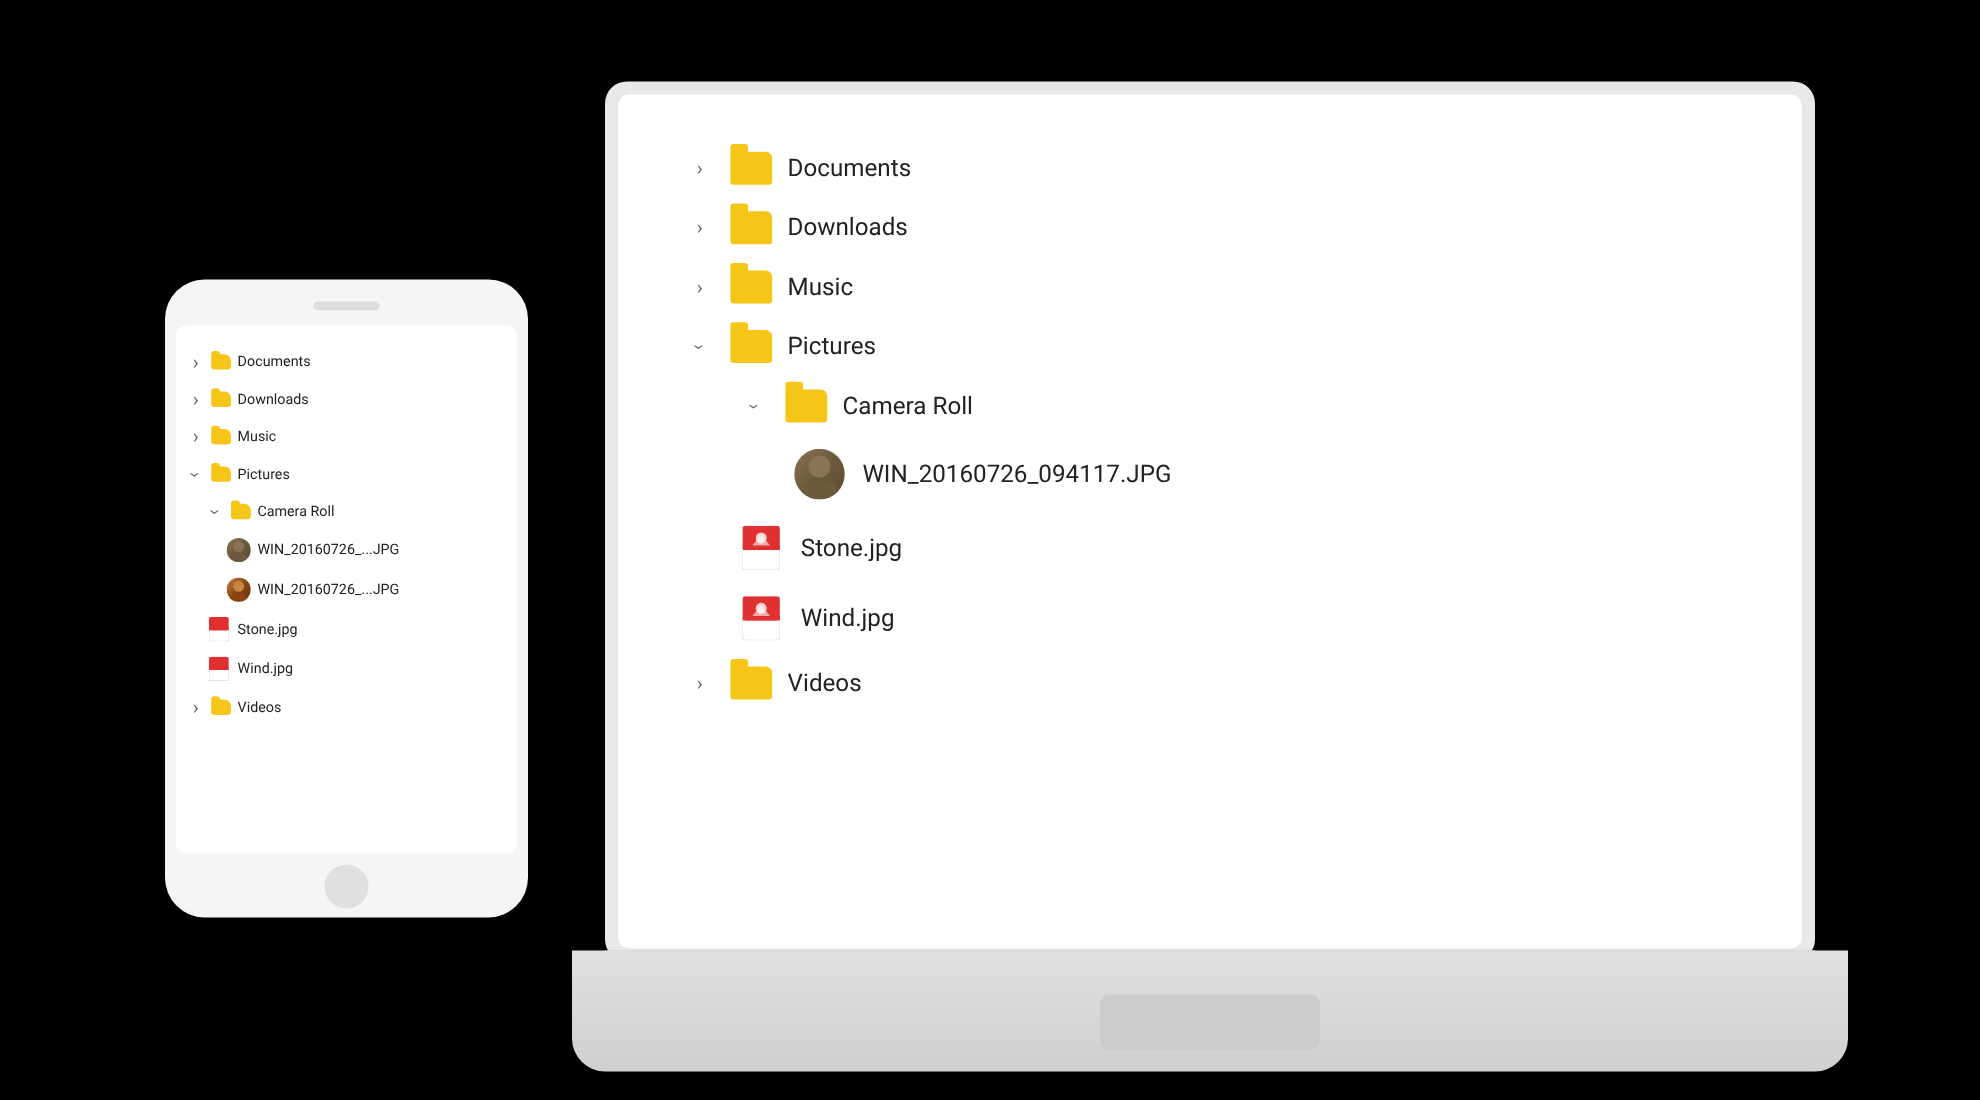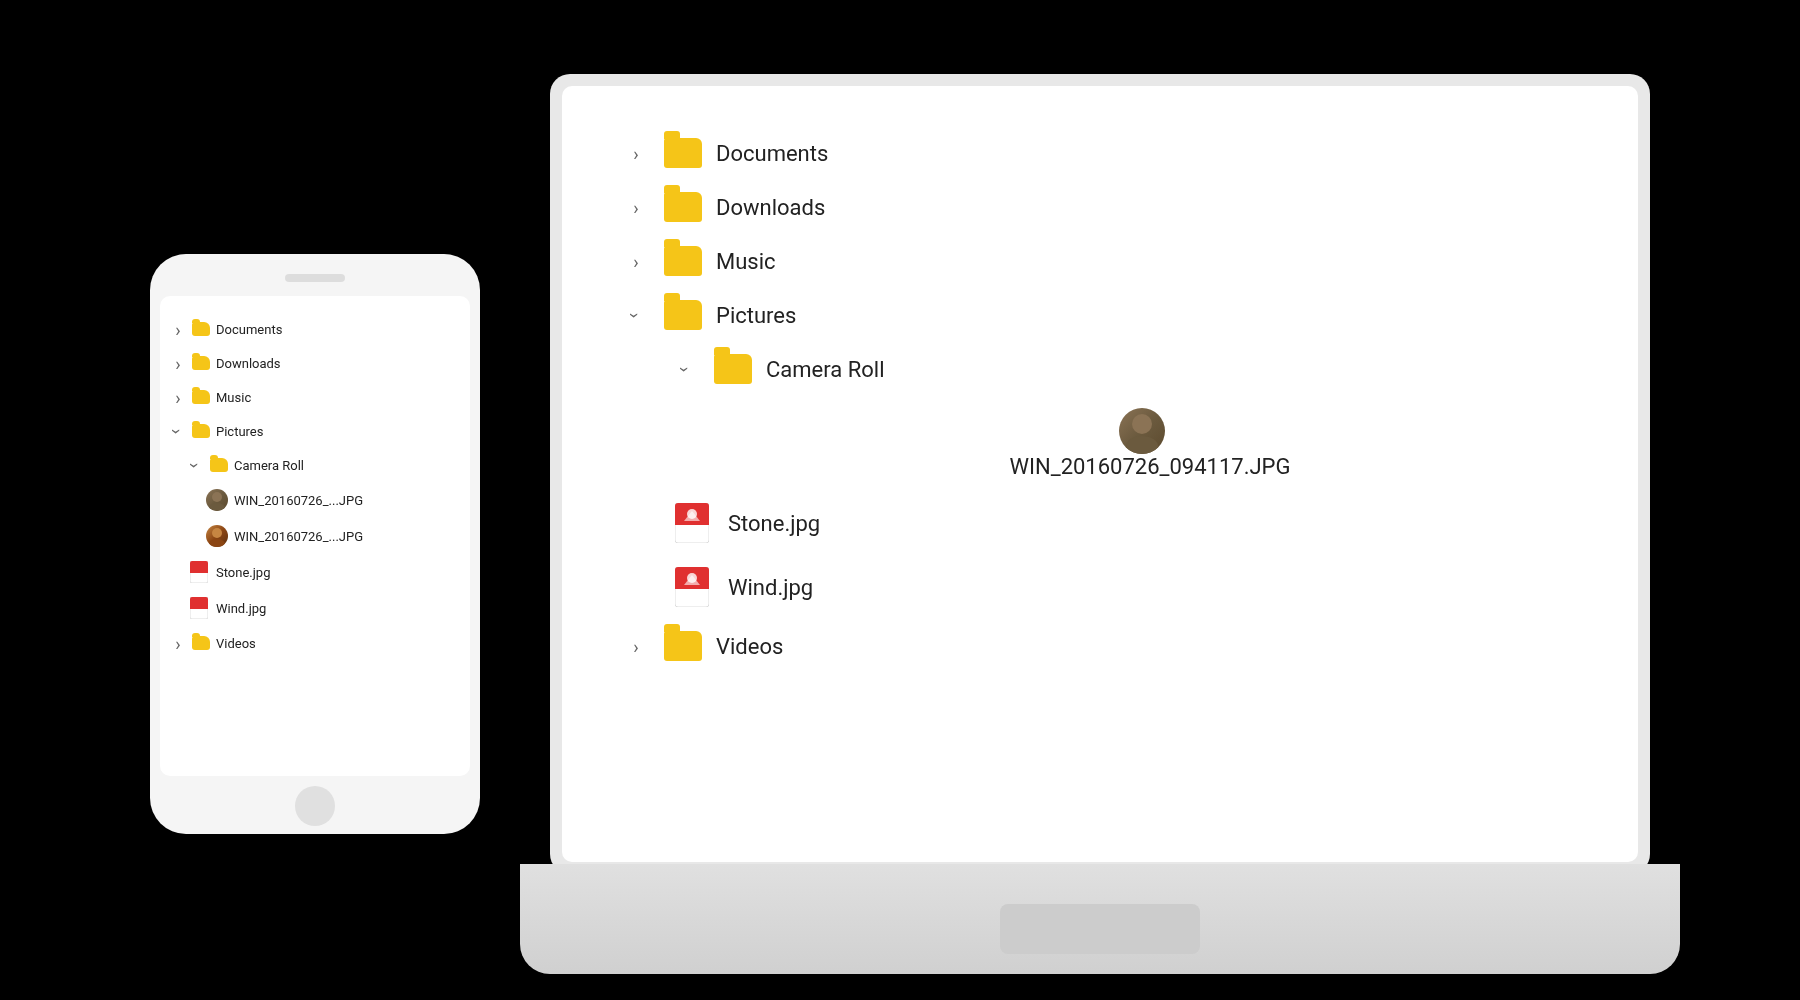--- a/index.html
+++ b/index.html
@@ -198,21 +198,21 @@
       padding: 12px 0;
       font-size: 22px;
       color: #222;
     }
 
     .laptop-tree-row .chevron { width: 28px; font-size: 16px; }
     .laptop-tree-row .folder-icon { width: 38px; height: 30px; margin: 0 14px; }
     .laptop-tree-row .folder-icon::before { width: 16px; height: 8px; top: -7px; }
 
     .laptop-tree-row.indent1 { padding-left: 50px; }
-    .laptop-tree-row.indent2 { padding-left: 100px; flex-direction: column; }
+    .laptop-tree-row.indent2 { padding-left: 100px; }
 
     .laptop-tree-row .file-icon-img {
       width: 46px;
       height: 46px;
       margin-right: 16px;
       margin-left: 0;
     }
 
     .laptop-tree-row .file-icon-jpg {
       width: 40px;

